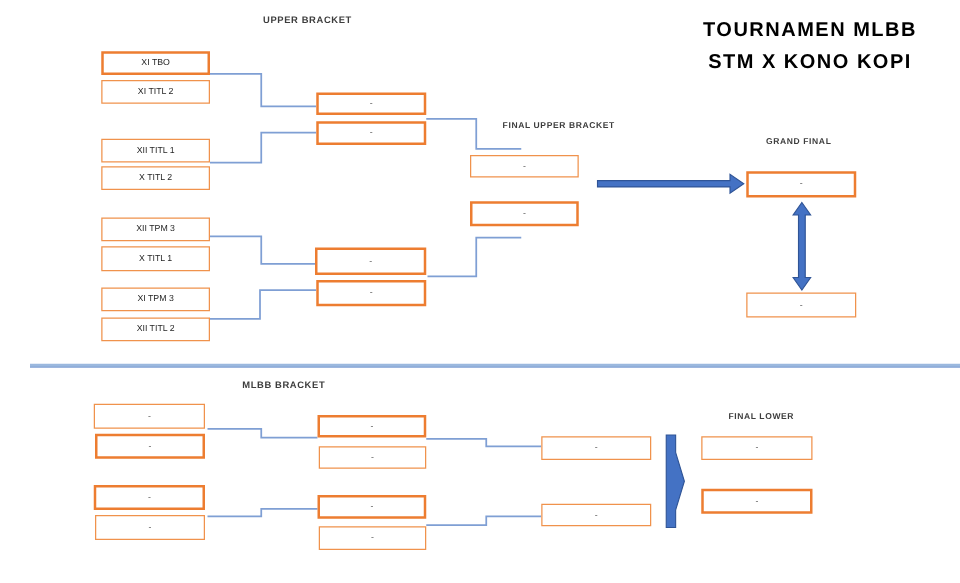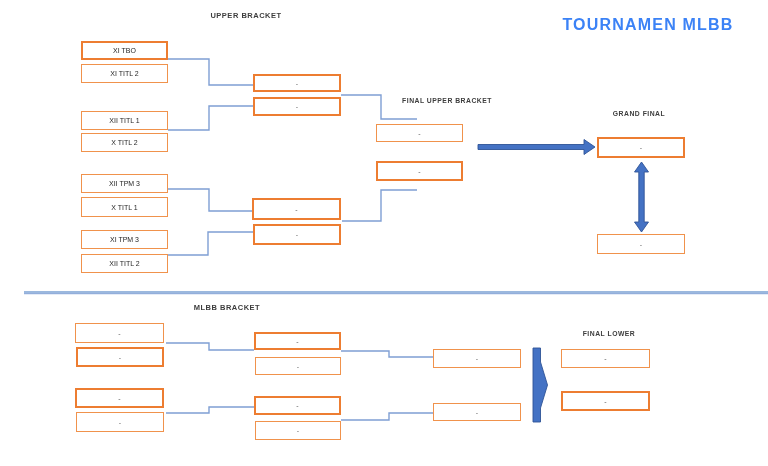--- a/index.html
+++ b/index.html
@@ -2,21 +2,21 @@
 <html><head>
 <meta charset="utf-8">
 <style>
   html,body{margin:0;padding:0;background:#fff;}
   .stage{position:relative;width:768px;height:466px;background:#ffffff;overflow:hidden;
          font-family:"Liberation Sans", sans-serif;margin-left:24px;}
   .wires{position:absolute;left:0;top:0;width:768px;height:466px;pointer-events:none;}
   .h{position:absolute;transform:translateX(-50%);font-size:7.5px;font-weight:700;
      letter-spacing:.5px;color:#3d3d3d;white-space:nowrap;}
   .title-line{position:absolute;transform:translateX(-50%);font-size:16px;font-weight:800;
-     letter-spacing:1.2px;color:#3b82f6;white-space:nowrap;}
+     letter-spacing:1.2px;color:#000000;white-space:nowrap;}
   .bx{position:absolute;box-sizing:border-box;background:#fff;border:2px solid #ED7D31;
       display:flex;align-items:center;justify-content:center;font-size:7px;color:#262626;
       white-space:nowrap;}
   .thin{border-width:1.3px;border-color:#F0924C;}
   .slot{color:#555;}
 </style>
 </head>
 <body>
 
 <div class="stage">
@@ -44,20 +44,21 @@
 
     <polygon points="454,144.5 560,144.5 560,139.5 571,147 560,154.5 560,149.5 454,149.5" fill="#4472C4" stroke="#2F5496" stroke-width="0.9"></polygon>
 
     <polygon points="617.5,162 624.5,172 620.2,172 620.2,222 624.5,222 617.5,232 610.5,222 614.8,222 614.8,172 610.5,172" fill="#4472C4" stroke="#2F5496" stroke-width="0.9"></polygon>
 
     <polygon points="509,348 516.5,348 516.5,362 523.5,385 516.5,408 516.5,422 509,422" fill="#4472C4" stroke="#2F5496" stroke-width="0.9"></polygon>
   </svg>
 
   <div class="h" style="left:222px;top:11px">UPPER BRACKET</div>
   <div class="title-line" style="left:624px;top:16px">TOURNAMEN MLBB</div>
+  <div class="title-line" style="left:624px;top:41px">STM X KONO KOPI</div>
   <div class="h" style="left:423px;top:97px;font-size:6.8px">FINAL UPPER BRACKET</div>
   <div class="h" style="left:615px;top:110px;font-size:6.8px">GRAND FINAL</div>
   <div class="h" style="left:203px;top:303px">MLBB BRACKET</div>
   <div class="h" style="left:585px;top:330px;font-size:6.8px">FINAL LOWER</div>
 
   <div class="bx" style="left:57px;top:41px;width:87px;height:19px">XI TBO</div>
   <div class="bx thin" style="left:57px;top:64px;width:87px;height:19px">XI TITL 2</div>
   <div class="bx thin" style="left:57px;top:111px;width:87px;height:19px">XII TITL 1</div>
   <div class="bx thin" style="left:57px;top:133px;width:87px;height:19px">X TITL 2</div>
   <div class="bx thin" style="left:57px;top:174px;width:87px;height:19px">XII TPM 3</div>

